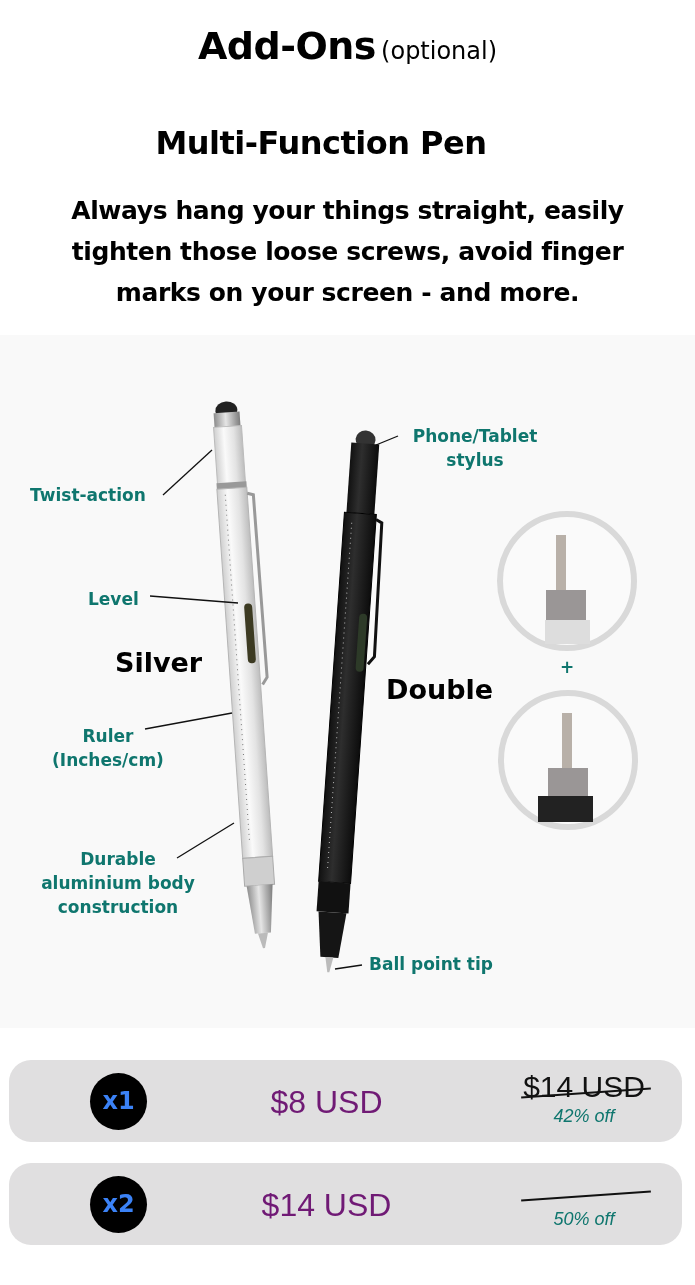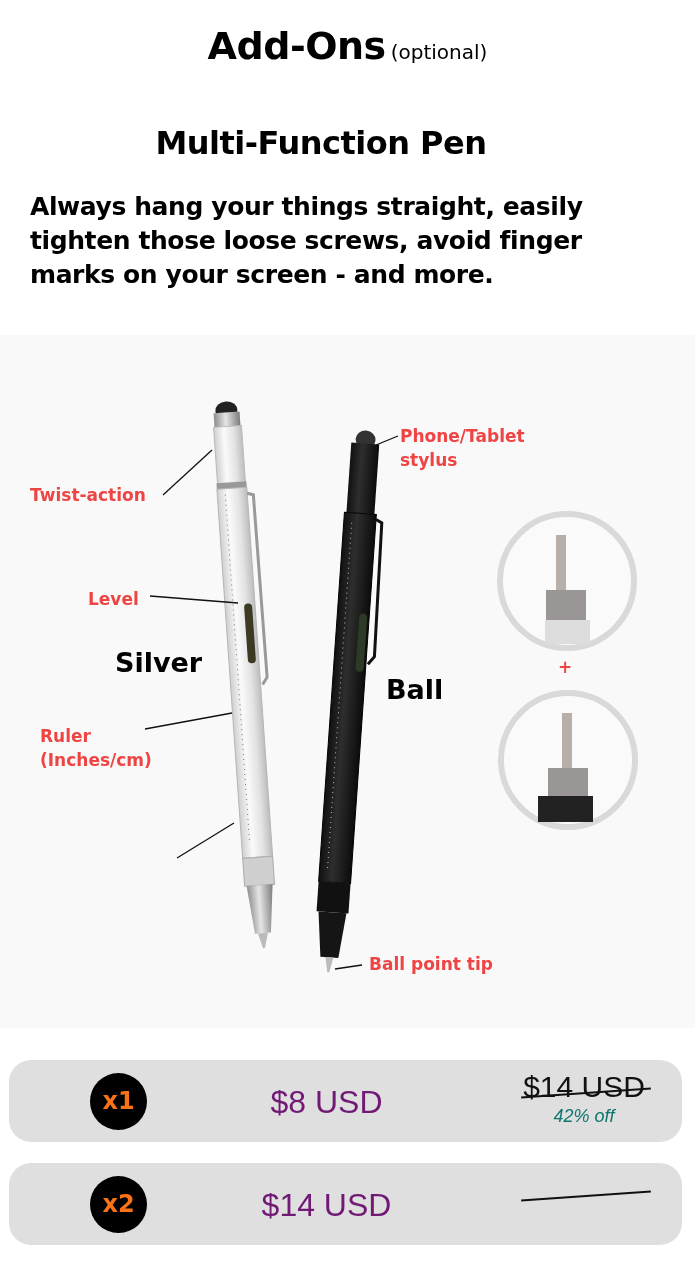--- a/index.html
+++ b/index.html
@@ -1,33 +1,33 @@
 <!DOCTYPE html>
 <html><head>
 <meta charset="utf-8">
 <style>
   * { box-sizing: border-box; margin: 0; padding: 0; }
   html, body { width: 695px; height: 1285px; background: #ffffff; overflow: hidden; }
   body { font-family: "DejaVu Sans", sans-serif; color: #000; position: relative; }
 
   .title-row { position: absolute; top: 24px; left: 0; width: 695px; text-align: center; }
   .title-main { font-weight: bold; font-size: 38px; letter-spacing: -0.5px; }
-  .title-sub { font-size: 20px; font-weight: normal; }
+  .title-sub { font-size: 24px; font-weight: normal; }
 
   .product-title { position: absolute; top: 124px; left: 0; width: 642px; text-align: center; font-weight: bold; font-size: 32px; letter-spacing: -0.5px; }
-  .product-desc { position: absolute; top: 190px; left: 30px; width: 635px; text-align: left; font-weight: bold; font-size: 25px; line-height: 34px; letter-spacing: -0.4px; }
+  .product-desc { position: absolute; top: 190px; left: 30px; width: 635px; text-align: center; font-weight: bold; font-size: 25px; line-height: 41px; letter-spacing: -0.4px; }
 
   .hero { position: absolute; top: 335px; left: 0; width: 695px; height: 693px; background: #f9f9f9; }
   .hero svg { position: absolute; left: 0; top: 0; }
 
-  .lbl { position: absolute; font-weight: bold; font-size: 17px; line-height: 24px; text-align: left; color: #ef4444; }
+  .lbl { position: absolute; font-weight: bold; font-size: 17px; line-height: 24px; text-align: center; color: #0f766e; }
   .lbl-big { position: absolute; font-weight: bold; font-size: 27px; color: #000; }
 
   .offer { position: absolute; left: 9px; width: 673px; height: 82px; background: #e0dfe0; border-radius: 22px; cursor: pointer; }
-  .qty { position: absolute; left: 81px; top: 13px; width: 57px; height: 57px; border-radius: 50%; background: #000; color: #f97316; font-weight: bold; font-size: 24px; text-align: center; line-height: 57px; }
+  .qty { position: absolute; left: 81px; top: 13px; width: 57px; height: 57px; border-radius: 50%; background: #000; color: #3b82f6; font-weight: bold; font-size: 24px; text-align: center; line-height: 57px; }
   .price { position: absolute; left: 200px; width: 235px; top: 24px; text-align: center; font-family: "Liberation Sans", sans-serif; font-size: 32px; color: #701a75; }
   .orig { position: absolute; left: 490px; width: 170px; top: 10px; text-align: center; font-family: "Liberation Sans", sans-serif; font-size: 30px; color: #111; }
   .orig .strike { position: absolute; left: 22px; top: 22px; width: 130px; height: 2px; background: #111; transform: rotate(-4deg); }
   .disc { position: absolute; left: 490px; width: 170px; top: 46px; text-align: center; font-family: "Liberation Sans", sans-serif; font-style: italic; font-size: 18px; color: #0f766e; }
 </style>
 </head>
 <body>
 
 <div class="title-row">
   <span class="title-main">Add-Ons</span>
@@ -105,38 +105,44 @@
     <line x1="335" y1="634" x2="362" y2="630" stroke="#111" stroke-width="1.3"></line>
   </svg>
 
   <div class="lbl" style="left:30px; top:148px;">Twist-action</div>
   <div class="lbl" style="left:88px; top:252px;">Level</div>
   <div class="lbl-big" style="left:115px; top:312px;">Silver</div>
   <div class="lbl" style="left:40px; top:389px; width:136px;">
     <div>Ruler</div>
     <div>(Inches/cm)</div>
   </div>
+  <div class="lbl" style="left:30px; top:512px; width:176px;">
+    <div>Durable</div>
+    <div>aluminium body</div>
+    <div>construction</div>
+  </div>
   <div class="lbl" style="left:400px; top:89px; width:150px;">
     <div>Phone/Tablet</div>
     <div>stylus</div>
   </div>
-  <div class="lbl-big" style="left:386px; top:339px;">Ball</div>
+  <div class="lbl-big" style="left:386px; top:339px;">Double</div>
   <div class="lbl" style="left:558px; top:320px; width:18px;">+</div>
   <div class="lbl" style="left:369px; top:617px;">Ball point tip</div>
 </div>
 
 <div class="offer" style="top:1060px;">
   <div class="qty">x1</div>
   <div class="price">$8 USD</div>
   <div class="orig">
     <span>$14 USD</span>
     <div class="strike"></div>
   </div>
   <div class="disc">42% off</div>
 </div>
 
 <div class="offer" style="top:1163px;">
   <div class="qty">x2</div>
   <div class="price">$14 USD</div>
   <div class="orig">
     <div class="strike"></div>
   </div>
+  <div class="disc">50% off</div>
 </div>
 
 </body></html>

